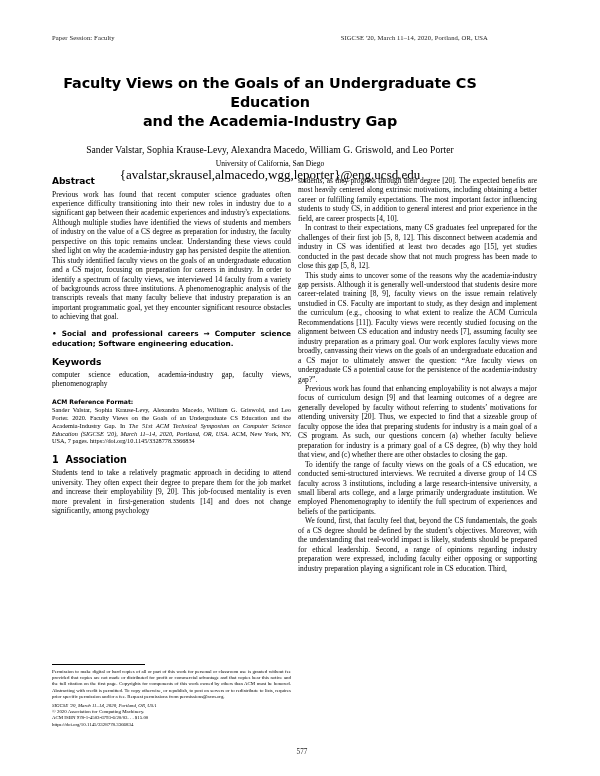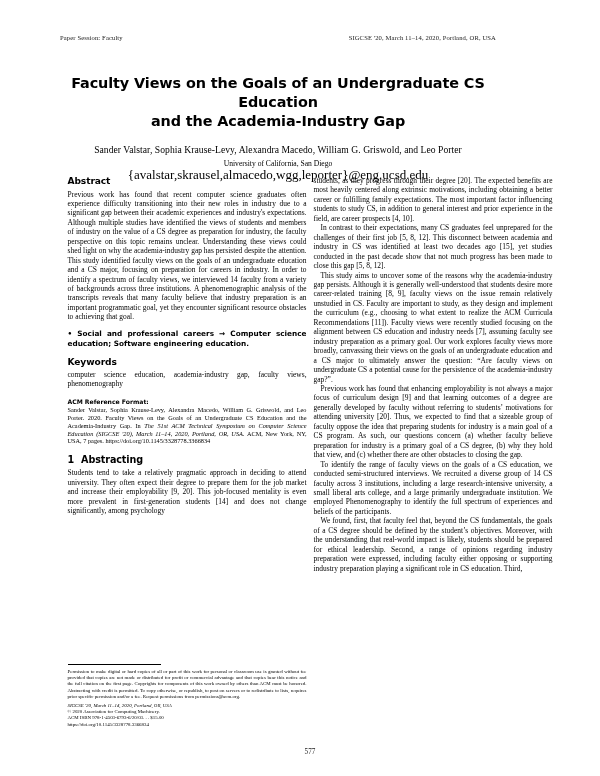--- a/index.html
+++ b/index.html
@@ -10,21 +10,20 @@
     background: #ffffff;
     font-family: "Liberation Serif", serif;
     color: #000000;
     overflow: hidden;
   }
   .page {
     position: relative;
     width: 536px;
     height: 776px;
     padding: 17px;
-    margin-left: 8px;
   }
 
   
   .runhead {
     position: absolute;
     top: 34px;
     left: 52px;
     right: 48px;
     display: flex;
     justify-content: space-between;
@@ -70,21 +69,20 @@
 
   
   .columns {
     position: absolute;
     top: 176px;
     left: 52px;
     width: 500px;
     height: 552px;
     display: flex;
     gap: 7px;
-    justify-content: center;
   }
   .col {
     width: 239px;
     position: relative;
   }
 
   h2.sec {
     font-family: "DejaVu Sans", sans-serif;
     font-weight: bold;
     font-size: 9.1px;
@@ -213,21 +211,21 @@
 
       <h2 class="sec">Keywords</h2>
       <p class="kw">computer science education, academia-industry gap, faculty views, phenomenography</p>
 
       <p class="refhead">ACM Reference Format:</p>
       <p class="refbody">
         <span>Sander Valstar, Sophia Krause-Levy, Alexandra Macedo, William G. Griswold, and Leo Porter. 2020. Faculty Views on the Goals of an Undergraduate CS Education and the Academia-Industry Gap. In </span><i>The 51st ACM Technical Symposium on Computer Science Education (SIGCSE '20), March 11–14, 2020, Portland, OR, USA.</i><span> ACM, New York, NY, USA, 7 pages. https://doi.org/10.1145/3328778.3366834</span>
       </p>
 
       <h2 class="sec numbered">
-        <span class="num">1</span><span>Abstracting</span>
+        <span class="num">1</span><span>Association</span>
       </h2>
       <p class="body">Students tend to take a relatively pragmatic approach in deciding to attend university. They often expect their degree to prepare them for the job market and increase their employability [9, 20]. This job-focused mentality is even more prevalent in first-generation students [14] and does not change significantly, among psychology</p>
 
       <div class="permission">
         <div class="permrule"></div>
         <p class="permtext">Permission to make digital or hard copies of all or part of this work for personal or classroom use is granted without fee provided that copies are not made or distributed for profit or commercial advantage and that copies bear this notice and the full citation on the first page. Copyrights for components of this work owned by others than ACM must be honored. Abstracting with credit is permitted. To copy otherwise, or republish, to post on servers or to redistribute to lists, requires prior specific permission and/or a fee. Request permissions from permissions@acm.org.</p>
         <p class="permtext italic">SIGCSE '20, March 11–14, 2020, Portland, OR, USA</p>
         <p class="permline">© 2020 Association for Computing Machinery.</p>
         <p class="permline">ACM ISBN 978-1-4503-6793-6/20/03. . . $15.00</p>
         <p class="permline">https://doi.org/10.1145/3328778.3366834</p>

